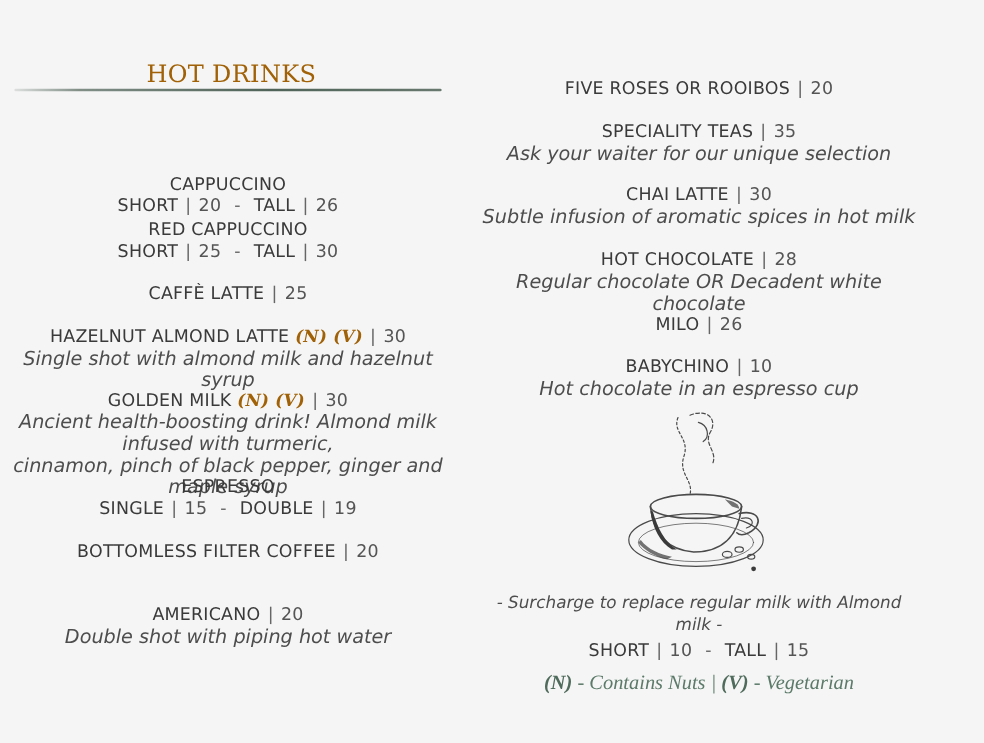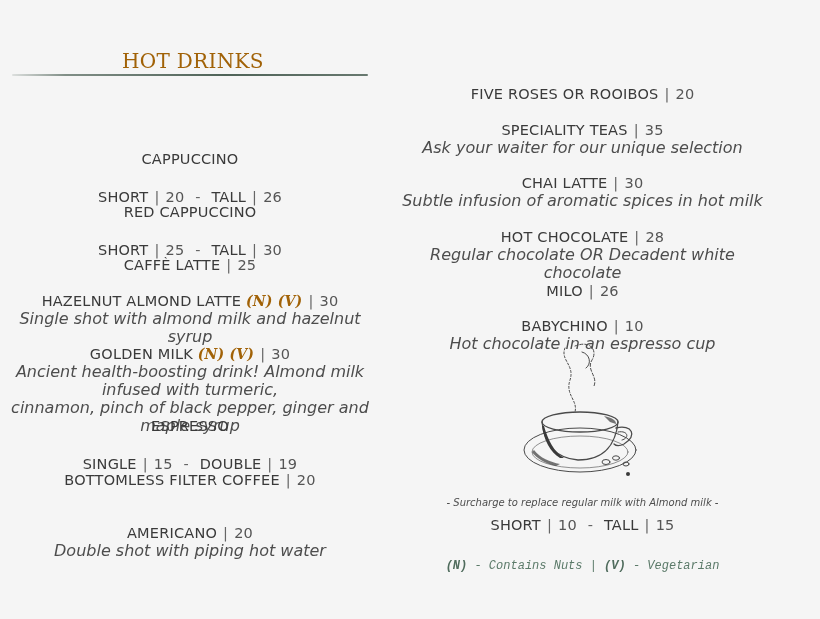--- a/index.html
+++ b/index.html
@@ -13,37 +13,37 @@
   .title {
     position:absolute; left:122px; top:36px; font-family:"DejaVu Serif", serif;
     font-size:20px; color:#a16207; letter-spacing:0.3px; font-weight:normal;
   }
   .rule {
     position:absolute; left:12px; top:74px; width:356px; height:2px;
     background:linear-gradient(90deg, rgba(79,99,88,0.15) 0%, rgba(79,99,88,0.7) 15%, #4f6358 60%, rgba(79,99,88,0.85) 100%);
     border-radius:1px;
   }
   .item { position:absolute; width:100%; text-align:center; }
-  .name { font-size:14.5px; line-height:18px; letter-spacing:0.2px; color:#3a3a3a;margin-top:20px; }
+  .name { font-size:14.5px; line-height:18px; letter-spacing:0.2px; color:#3a3a3a; }
   .price { color:#555; font-weight:normal; }
   .sep { color:#666; padding:0 6px; }
   .desc { font-size:16px; line-height:18px; font-style:italic; color:#4d4d4d; }
   .tag { font-family:"DejaVu Serif", serif; font-style:italic; font-weight:bold; color:#a16207; font-size:14px; }
-  .legend { font-family:Liberation Mono, monospace; font-style:italic; color:#5b7a69; font-size:12px; }
+  .legend { font-family:Liberation Serif, serif; font-style:italic; color:#5b7a69; font-size:17px; }
   .legend b { font-weight:bold; color:#4f6b5c; }
   .cup { position:absolute; left:120px; top:340px; }
 </style>
 </head>
 <body>
 
 <div class="col left">
   <h1 class="title">HOT DRINKS</h1>
   <div class="rule"></div>
 
-  <div class="item" style="top:130px">
+  <div class="item" style="top:145px">
     <div class="name">CAPPUCCINO</div>
     <div class="name">
       <span>SHORT</span><span class="sep">|</span><span class="price">20</span>
       <span class="sep">-</span>
       <span>TALL</span><span class="sep">|</span><span class="price">26</span>
     </div>
   </div>
 
   <div class="item" style="top:183px">
     <div class="name">RED CAPPUCCINO</div>
@@ -164,21 +164,21 @@
     </g>
     <g fill="#3a3a3a">
       <path d="M24 86 C 28 100, 34 112, 44 118 L 40 118 C 30 112, 24 100, 22 86 Z"></path>
       <path d="M14 110 C 20 118, 30 122, 40 124 L 36 126 C 26 124, 16 118, 12 112 Z" opacity="0.7"></path>
       <path d="M84 76 C 92 78, 96 80, 96 84 L 90 82 Z" opacity="0.7"></path>
       <circle cx="108" cy="134" r="2"></circle>
     </g>
   </svg>
 
   <div class="item" style="top:494px">
-    <div class="desc" style="font-size:10px">- Surcharge to replace regular milk with Almond milk -</div>
+    <div class="desc" style="font-size:14px">- Surcharge to replace regular milk with Almond milk -</div>
     <div class="name" style="margin-top:4px">
       <span>SHORT</span><span class="sep">|</span><span class="price">10</span>
       <span class="sep">-</span>
       <span>TALL</span><span class="sep">|</span><span class="price">15</span>
     </div>
   </div>
 
   <div class="item legend" style="top:559px">
     <b>(N)</b>
     <span>- Contains Nuts</span>

